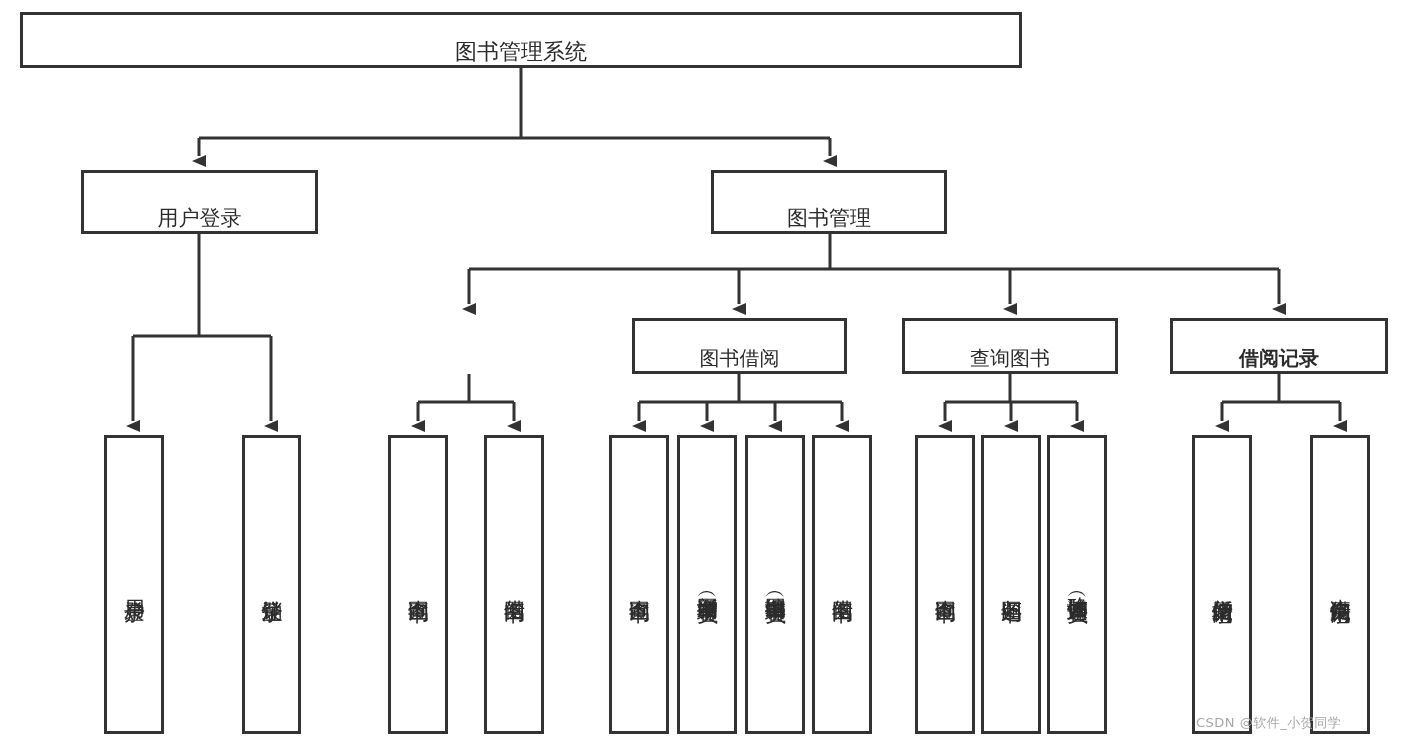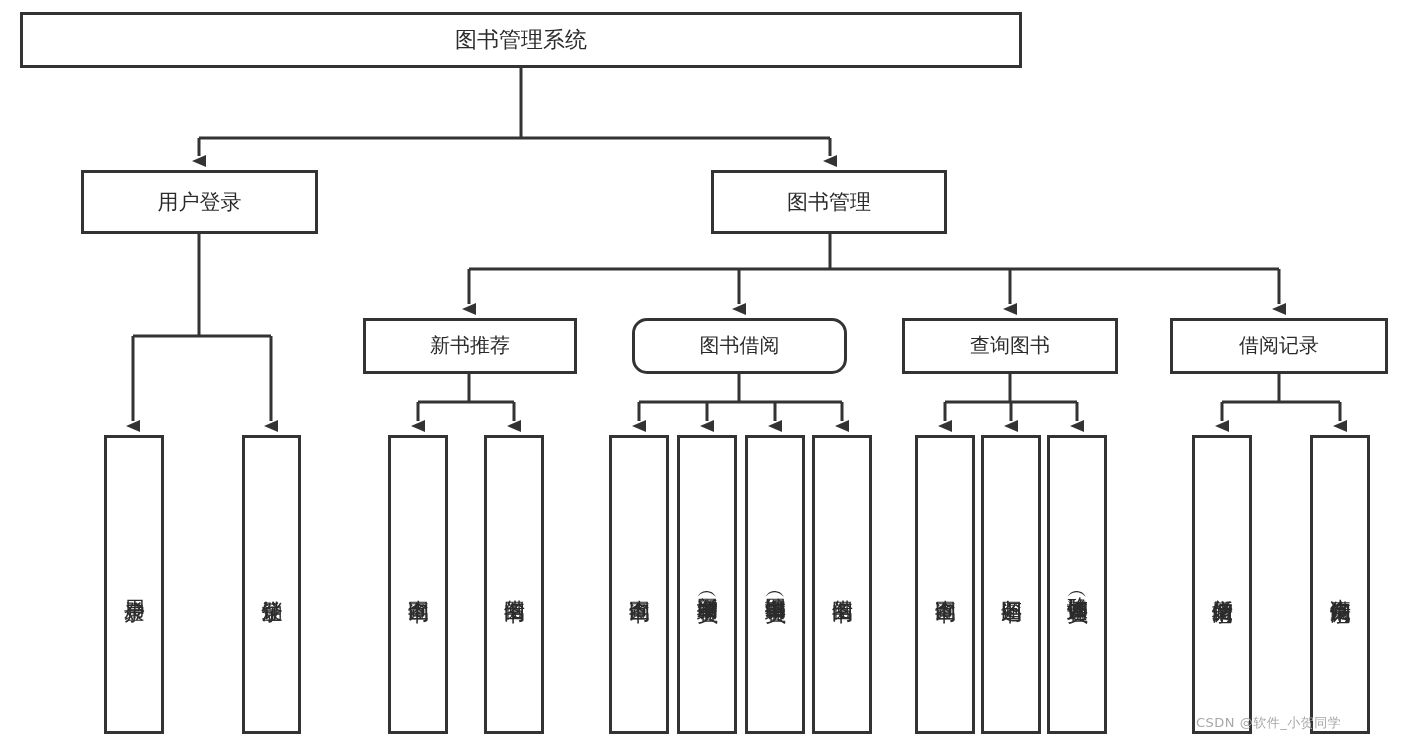--- a/index.html
+++ b/index.html
@@ -19,21 +19,21 @@
     position: absolute;
     left: 0; top: 0;
     width: 1405px; height: 747px;
     pointer-events: none;
   }
   .node {
     position: absolute;
     background: #ffffff;
     border: 3px solid #333333;
     display: flex;
-    align-items: center;
+    align-items: flex-end;
     justify-content: center;
     color: #2b2b2b;
     line-height: 1.18;
     text-align: center;
   }
   .node.root {
     font-size: 22px;
   }
   .node.lvl1 {
     font-size: 21px;
@@ -123,30 +123,27 @@
     <span class="lbl">图书管理系统</span>
   </div>
 
   <div class="node lvl1" style="left: 81px; top: 170px; width: 237px; height: 64px;">
     <span class="lbl">用户登录</span>
   </div>
   <div class="node lvl1" style="left: 711px; top: 170px; width: 236px; height: 64px;">
     <span class="lbl">图书管理</span>
   </div>
 
-  <div class="node lvl2" style="left: 363px; top: 318px; width: 214px; height: 56px;">
-    <span class="lbl">新书推荐</span>
-  </div>
-  <div class="node lvl2" style="left: 632px; top: 318px; width: 215px; height: 56px; border-radius: 15px;">
+  <div class="node lvl2" style="left: 632px; top: 318px; width: 215px; height: 56px;">
     <span class="lbl">图书借阅</span>
   </div>
   <div class="node lvl2" style="left: 902px; top: 318px; width: 216px; height: 56px;">
     <span class="lbl">查询图书</span>
   </div>
-  <div class="node lvl2" style="left: 1170px; top: 318px; width: 218px; height: 56px;">
+  <div class="node lvl2" style="left: 1170px; top: 318px; width: 218px; height: 56px; font-weight: bold;">
     <span class="lbl">借阅记录</span>
   </div>
 
   <div class="node leaf" style="left: 104px; top: 435px; width: 60px; height: 299px;">
     <span class="lbl">用户登录</span>
   </div>
   <div class="node leaf" style="left: 242px; top: 435px; width: 59px; height: 299px;">
     <span class="lbl">注销登录</span>
   </div>
   <div class="node leaf" style="left: 388px; top: 435px; width: 60px; height: 299px;">

